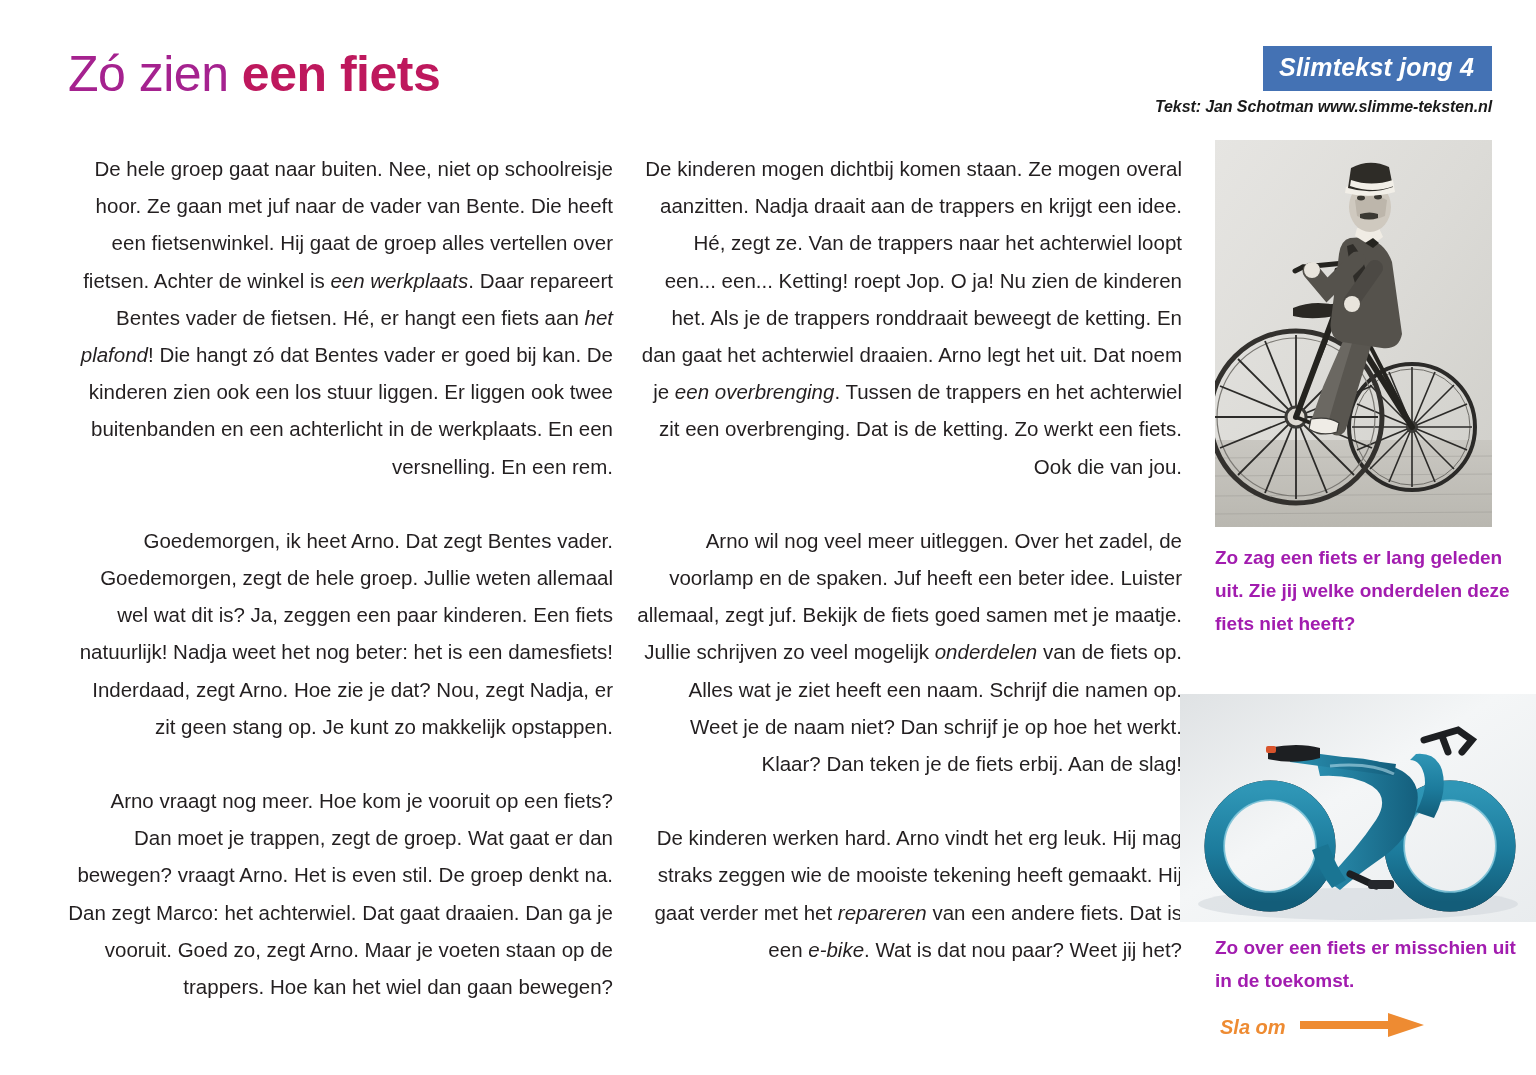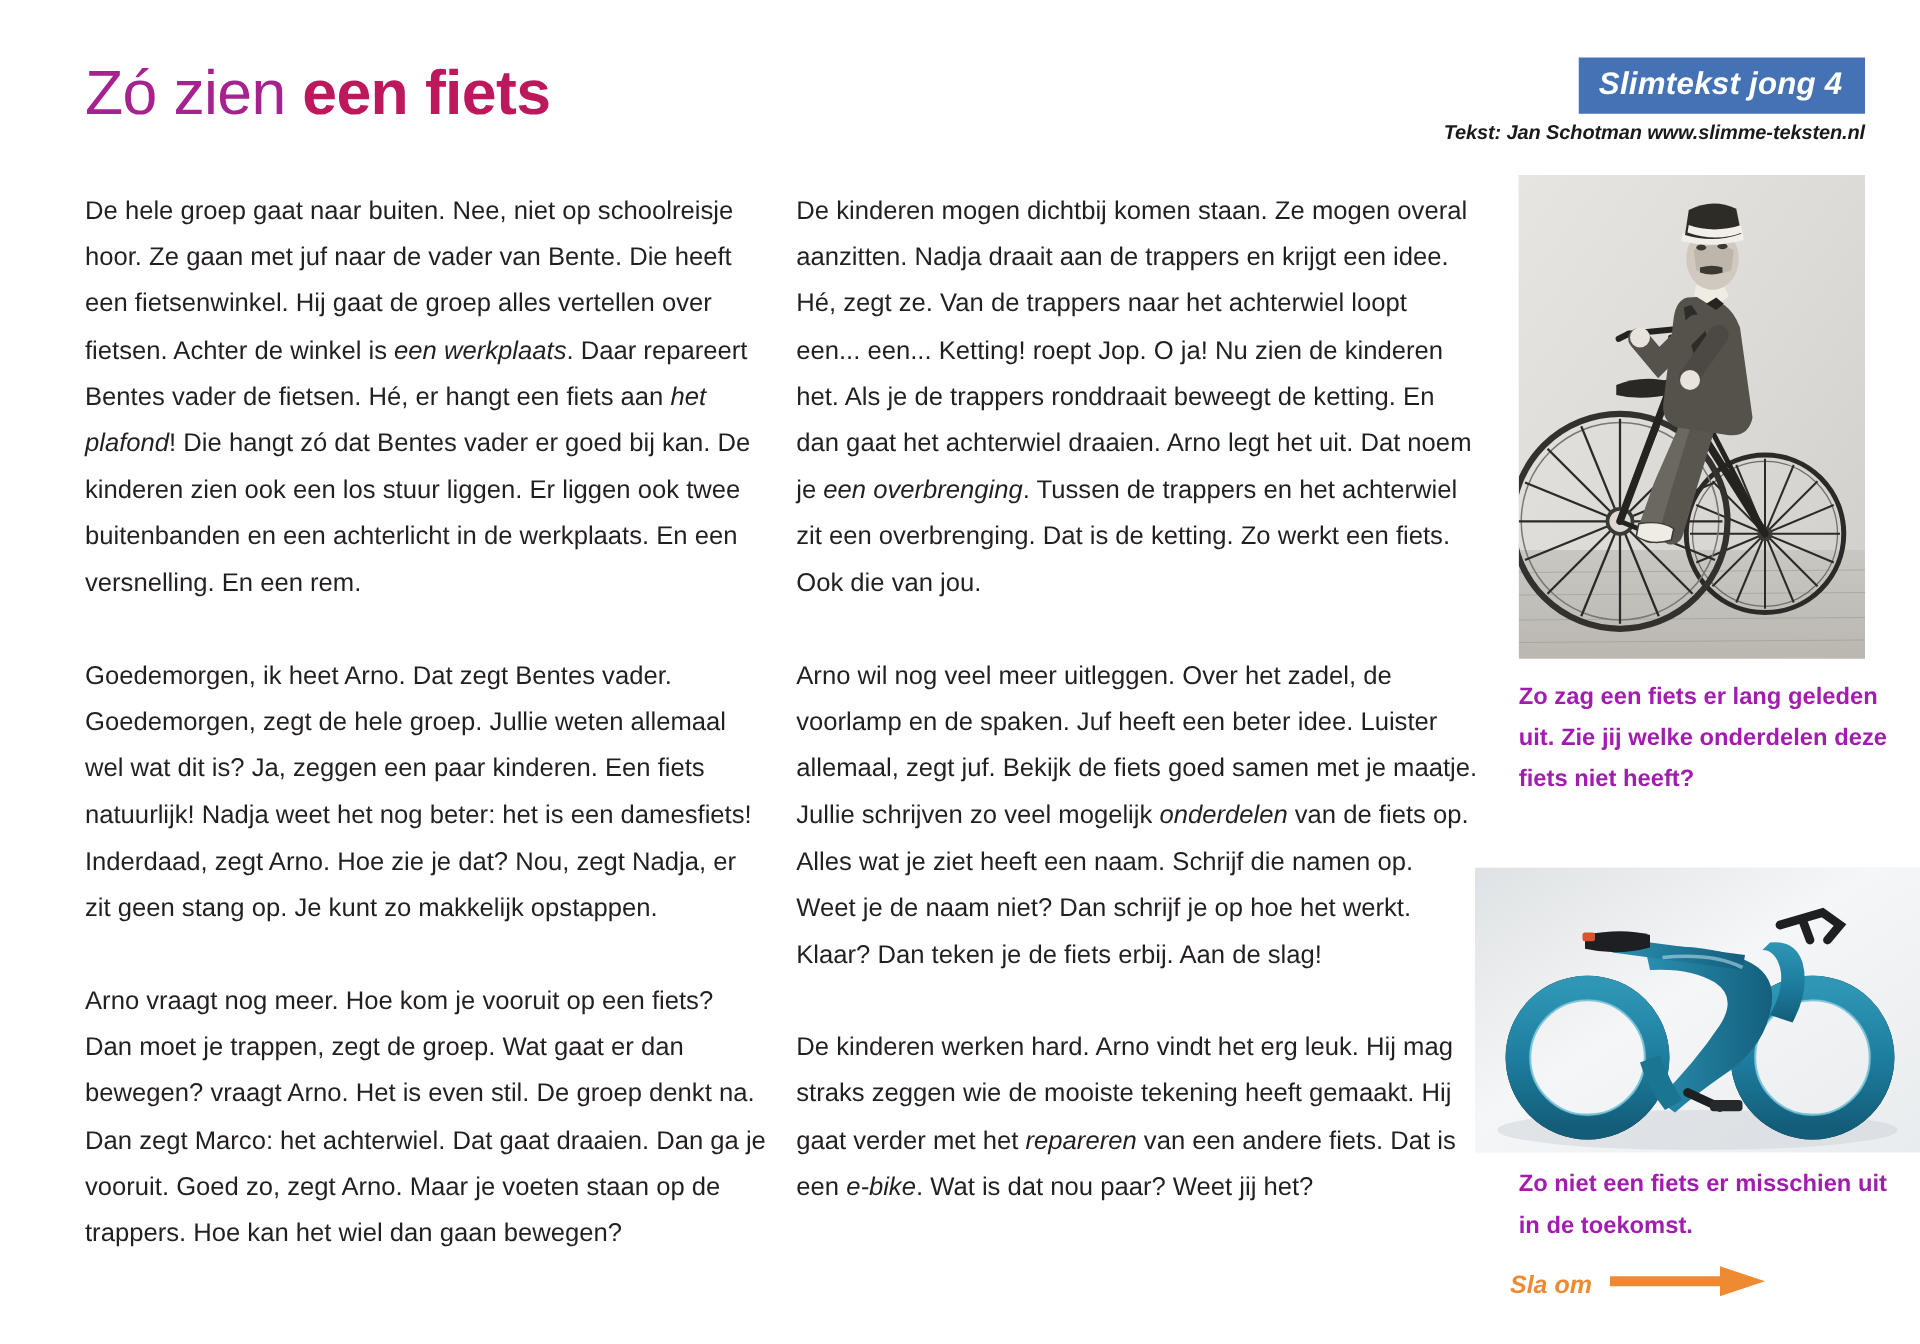--- a/index.html
+++ b/index.html
@@ -74,20 +74,21 @@
     white-space: nowrap;
   }
 
   
   .col {
     position: absolute;
     top: 150px;
     font-size: 20.5px;
     line-height: 37.2px;
     color: #231f20;
+    text-align: right;
   }
   .col-1 { left: 68px;  width: 545px; }
   .col-2 { left: 637px; width: 545px; }
   .col p {
     margin: 0 0 37px 0;
   }
   .col p:last-child { margin-bottom: 13px; }
   .col em { font-style: italic; }
 
   
@@ -124,21 +125,21 @@
     font-weight: 700;
     font-size: 19px;
     line-height: 33px;
     color: #a21caf;
   }
   .caption-1 { left: 35px; top: 541px; width: 300px; }
   .caption-2 { left: 35px; top: 931px; width: 312px; }
 
   .turn {
     position: absolute;
-    left: 28px;
+    left: 40px;
     top: 1012px;
     display: flex;
     align-items: center;
     gap: 14px;
   }
   .turn-label {
     color: #ee8b32;
     font-weight: 700;
     font-style: italic;
     font-size: 20px;
@@ -351,21 +352,21 @@
 
         <g>
           <path d="M170,180 L196,192" stroke="#1d1f22" stroke-width="7" stroke-linecap="round" fill="none"></path>
           <rect x="188" y="186" width="26" height="9" rx="3" fill="#26282c"></rect>
         </g>
 
         <path d="M150,72 Q190,68 214,80" stroke="#bfe6f2" stroke-width="3" fill="none" opacity="0.55"></path>
       </svg>
     </div>
 
-    <div class="caption caption-2">Zo niet een fiets er misschien uit in de toekomst.</div>
+    <div class="caption caption-2">Zo over een fiets er misschien uit in de toekomst.</div>
 
     <div class="turn">
       <span class="turn-label">Sla om</span>
       <span class="turn-arrow">
         <svg width="124" height="26" viewBox="0 0 124 26" aria-hidden="true">
           <path d="M0,9 L88,9 L88,1 L124,13 L88,25 L88,17 L0,17 Z" fill="#ee8b32"></path>
         </svg>
       </span>
     </div>
 

